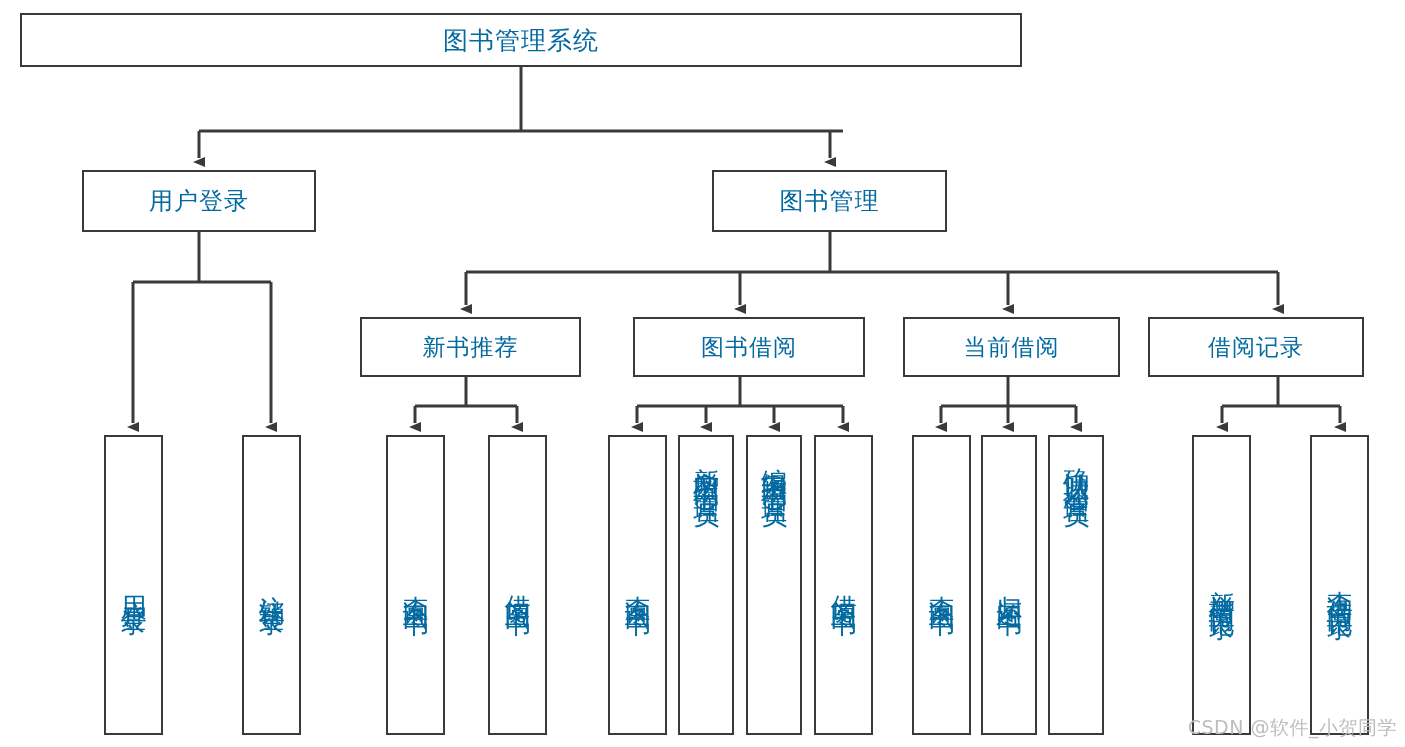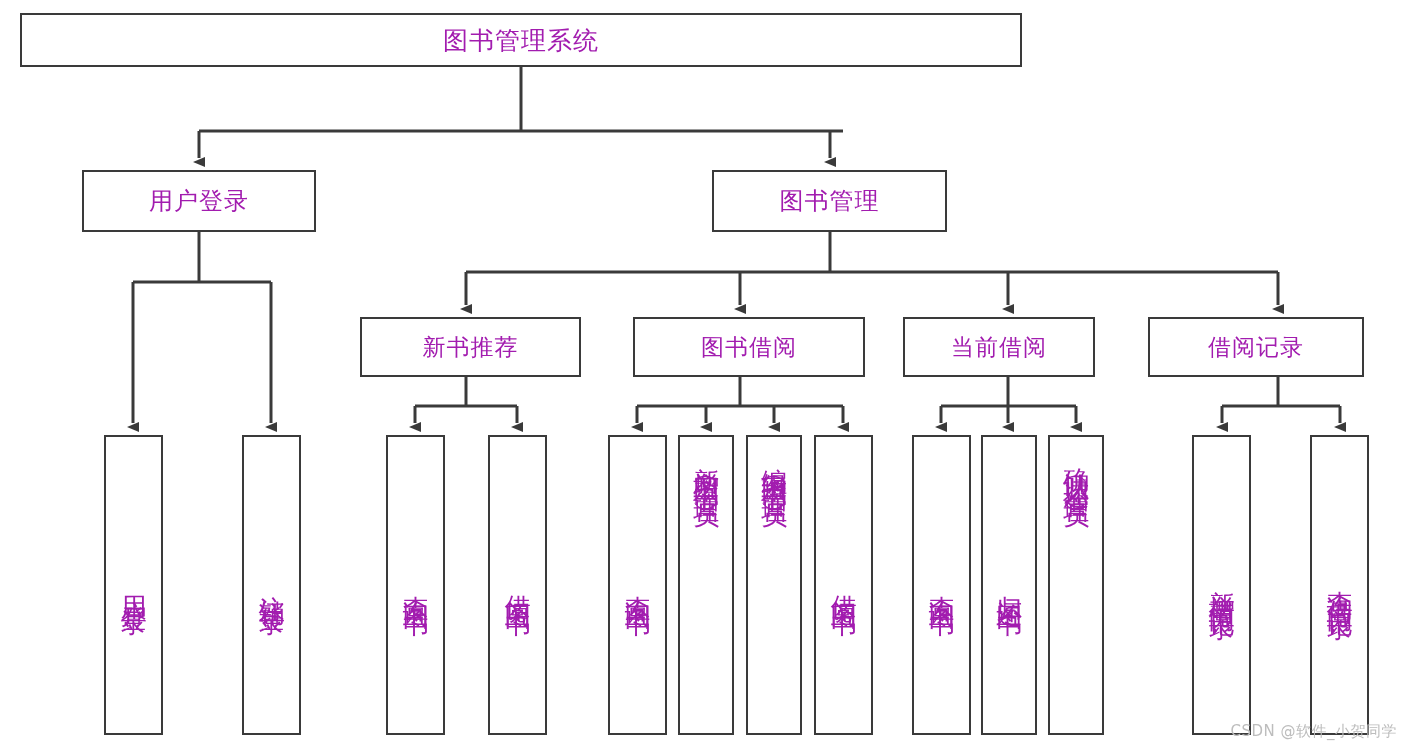--- a/index.html
+++ b/index.html
@@ -32,21 +32,21 @@
     display: flex;
     align-items: center;
     justify-content: center;
     color: #1a1a1a;
     z-index: 2;
   }
   .node-label {
     display: block;
     text-align: left;
     letter-spacing: 1px;
-    color: #a21caf;
+    color: #0369a1;
   }
   .node.root .node-label { font-size: 25px; }
   .node.level2 .node-label { font-size: 24px; }
   .node.level3 .node-label { font-size: 23px; }
   .node.leaf {
     align-items: flex-start;
     padding-top: 10px;
   }
   .node.leaf .node-label {
     writing-mode: vertical-rl;
@@ -57,21 +57,21 @@
     white-space: nowrap;
   }
   .node.leaf.center-v {
     align-items: center;
     padding-top: 0;
   }
   #watermark {
     position: absolute;
     right: 8px;
     bottom: 6px;
-    font-size: 15px;
+    font-size: 19px;
     color: #bdbdbd;
     letter-spacing: 0.5px;
     z-index: 3;
     white-space: nowrap;
   }
 </style>
 </head>
 <body>
 
 <div id="canvas">
@@ -136,21 +136,21 @@
   <div class="node level2" style="left:712px; top:170px; width:235px; height:62px;">
     <span class="node-label">图书管理</span>
   </div>
 
   <div class="node level3" style="left:360px; top:317px; width:221px; height:60px;">
     <span class="node-label">新书推荐</span>
   </div>
   <div class="node level3" style="left:633px; top:317px; width:232px; height:60px;">
     <span class="node-label">图书借阅</span>
   </div>
-  <div class="node level3" style="left:903px; top:317px; width:192px; height:60px;">
+  <div class="node level3" style="left:903px; top:317px; width:217px; height:60px;">
     <span class="node-label">当前借阅</span>
   </div>
   <div class="node level3" style="left:1148px; top:317px; width:216px; height:60px;">
     <span class="node-label">借阅记录</span>
   </div>
 
   <div class="node leaf center-v" style="left:104px; top:435px; width:59px; height:300px;">
     <span class="node-label">用户登录</span>
   </div>
   <div class="node leaf center-v" style="left:242px; top:435px; width:59px; height:300px;">

